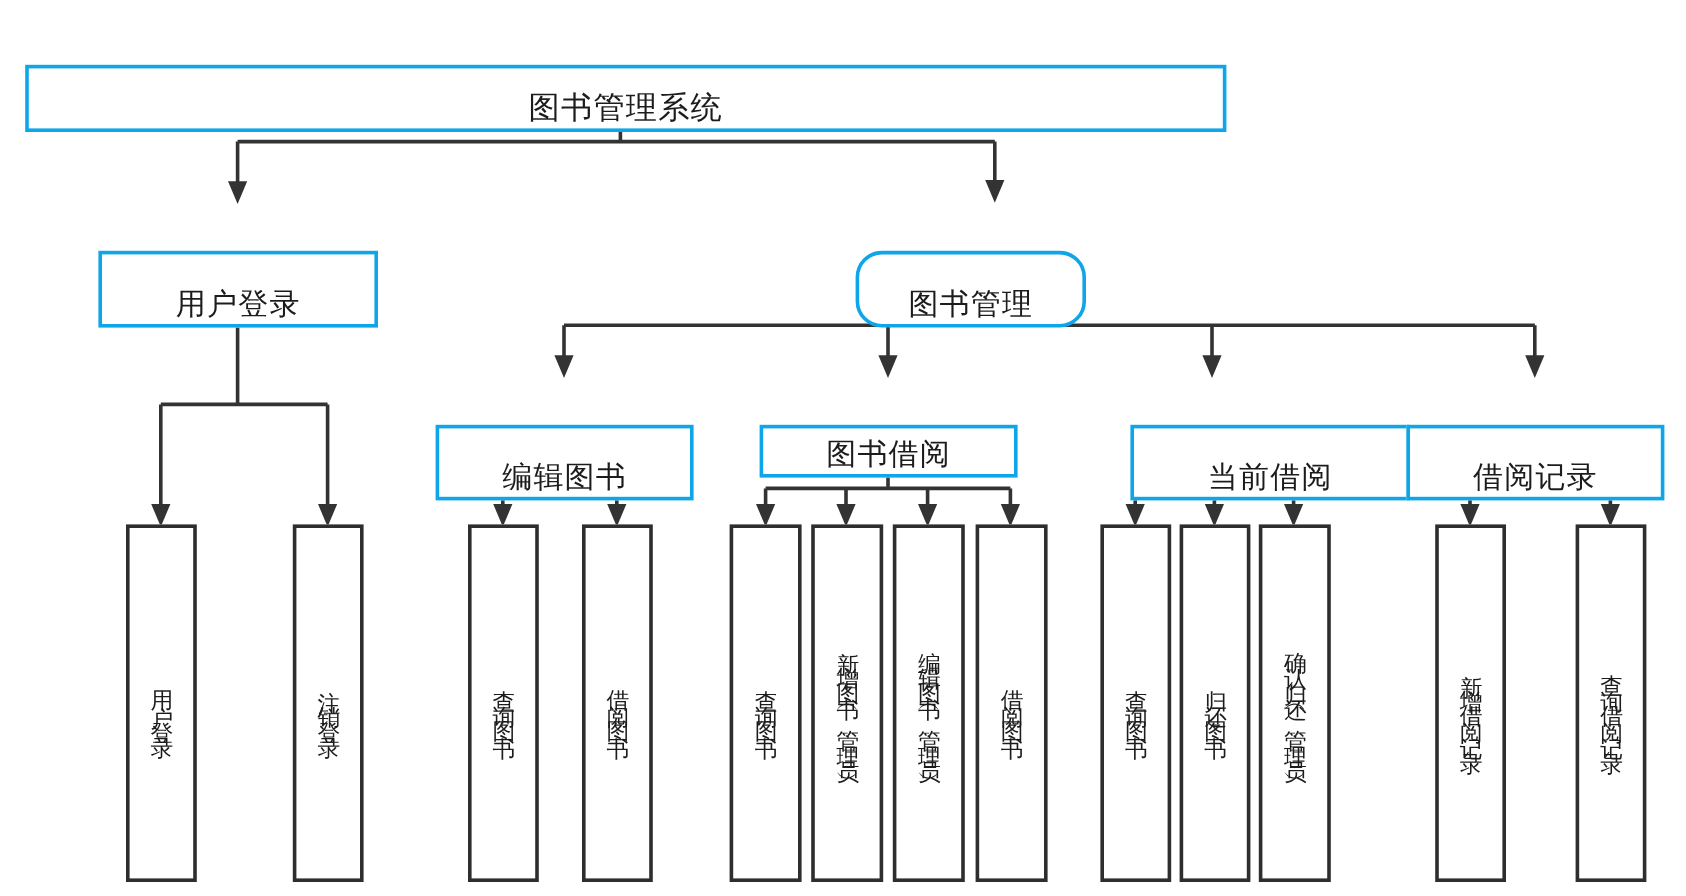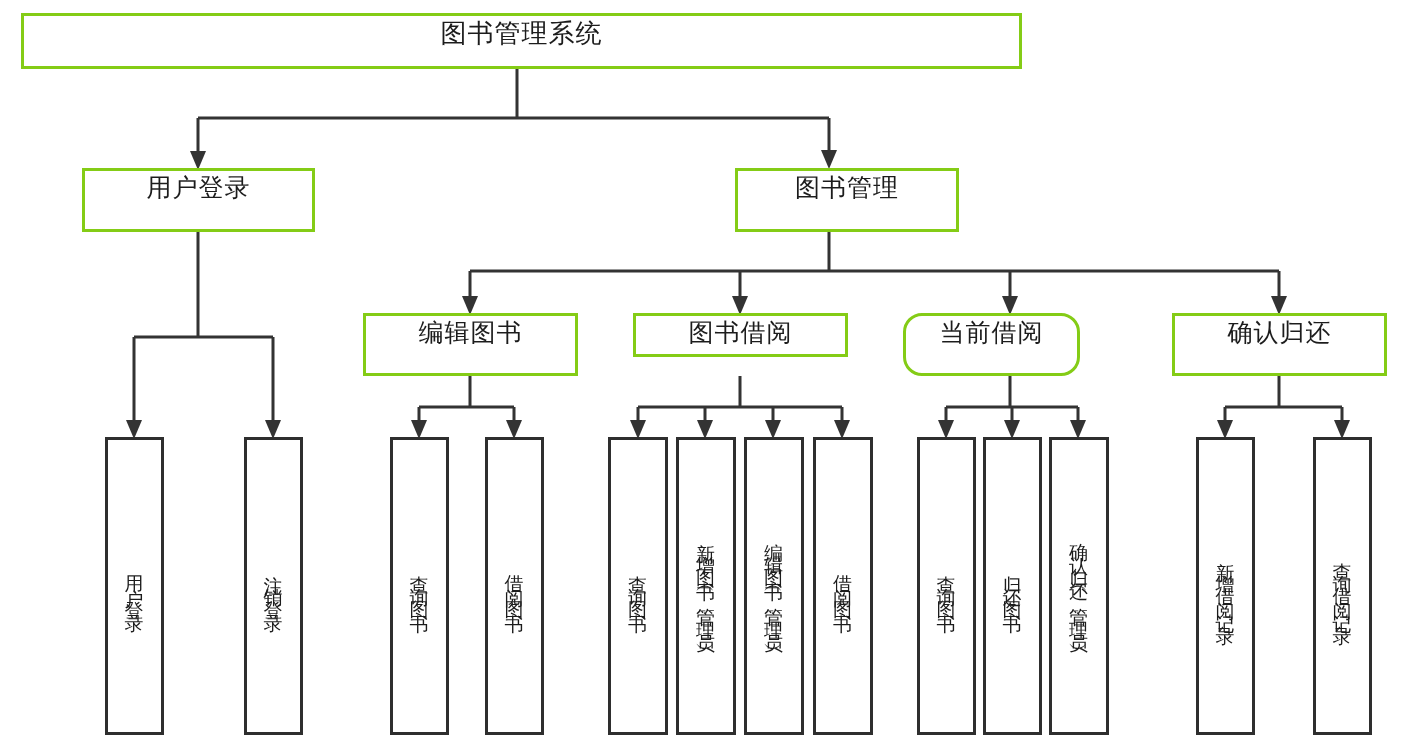--- a/index.html
+++ b/index.html
@@ -8,27 +8,28 @@
     width:1405px;height:747px;
     background:#ffffff;
     font-family:"Liberation Sans",sans-serif;
     overflow:hidden;
   }
   .connectors{position:absolute;left:0;top:0;z-index:1;}
   .box{
     position:absolute;
     box-sizing:border-box;
     background:#ffffff;
-    border:3px solid #84cc16;
-    display:flex;align-items:flex-start;justify-content:center;
+    border:3px solid #0ea5e9;
+    display:flex;align-items:flex-end;justify-content:center;
     color:#1c1c1c;
     font-size:25px;
     z-index:2;
     letter-spacing:1px;
     white-space:nowrap;
+    margin-top:41px;
   }
   .root-box{font-size:26px;}
   .vbox{
     position:absolute;
     box-sizing:border-box;
     background:#ffffff;
     border:3px solid #2e2e2e;
     display:flex;align-items:center;justify-content:center;
     color:#1c1c1c;
     z-index:2;
@@ -96,35 +97,35 @@
     </g>
   </svg>
 
   <div class="box root-box" style="left:21px;top:13px;width:1001px;height:56px;">
     <span>图书管理系统</span>
   </div>
 
   <div class="box" style="left:82px;top:168px;width:233px;height:64px;">
     <span>用户登录</span>
   </div>
-  <div class="box" style="left:735px;top:168px;width:224px;height:64px;">
+  <div class="box" style="left:713px;top:168px;width:192px;height:64px;border-radius:22px;">
     <span>图书管理</span>
   </div>
 
   <div class="box" style="left:363px;top:313px;width:215px;height:63px;">
     <span>编辑图书</span>
   </div>
   <div class="box" style="left:633px;top:313px;width:215px;height:44px;">
     <span>图书借阅</span>
   </div>
-  <div class="box" style="left:903px;top:313px;width:177px;height:63px;border-radius:19px;">
+  <div class="box" style="left:942px;top:313px;width:233px;height:63px;">
     <span>当前借阅</span>
   </div>
   <div class="box" style="left:1172px;top:313px;width:215px;height:63px;">
-    <span>确认归还</span>
+    <span>借阅记录</span>
   </div>
 
   <div class="vbox" style="left:105px;top:437px;width:59px;height:298px;">
     <span class="vtext">用户登录</span>
   </div>
   <div class="vbox" style="left:244px;top:437px;width:59px;height:298px;">
     <span class="vtext">注销登录</span>
   </div>
 
   <div class="vbox" style="left:390px;top:437px;width:59px;height:298px;">

